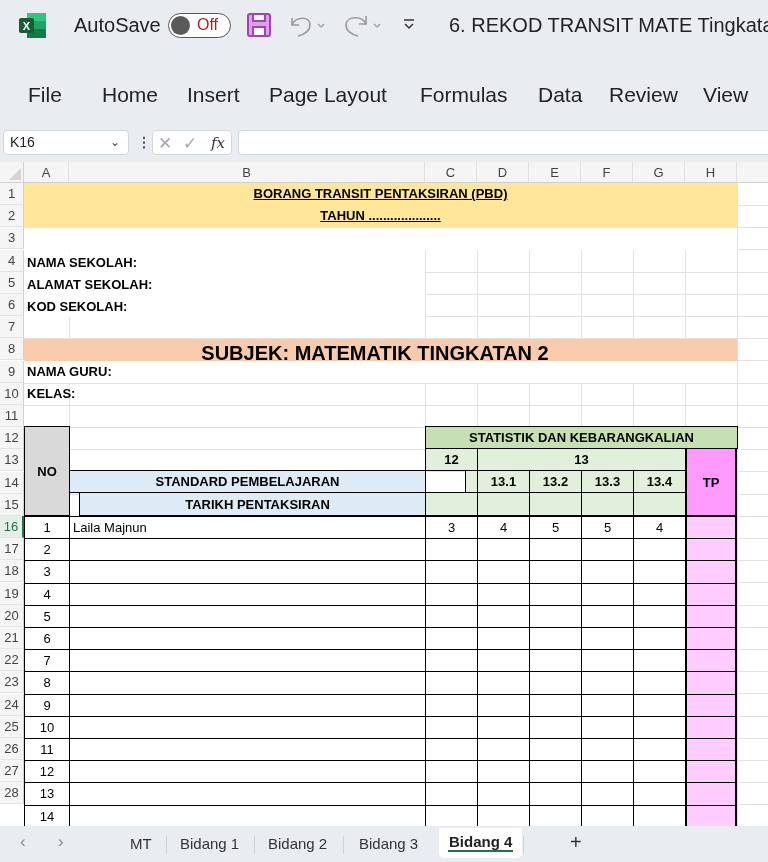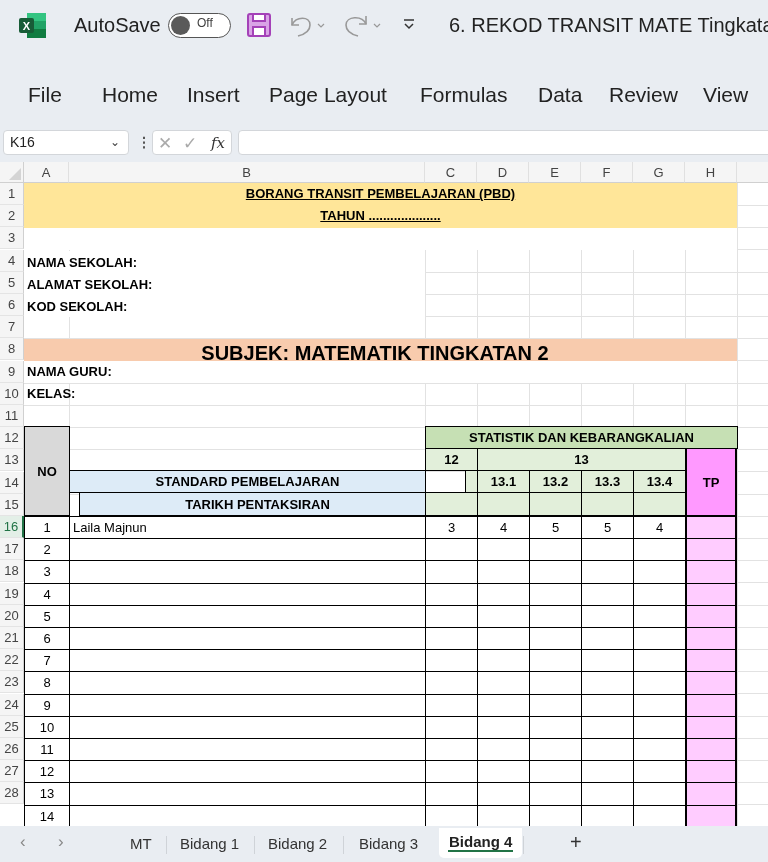--- a/index.html
+++ b/index.html
@@ -2,21 +2,21 @@
 <html><head>
 <meta charset="utf-8">
 <style>
   * { box-sizing: border-box; margin: 0; padding: 0; }
   html, body { width: 768px; height: 862px; overflow: hidden; background: #e9edf2; font-family: "Liberation Sans", sans-serif; }
   .titlebar { position: absolute; left: 0; top: 0; width: 768px; height: 54px; background: #e9edf2; }
   .titlebar .xl { position: absolute; left: 19px; top: 12px; width: 28px; height: 27px; }
   .titlebar .autosave { position: absolute; left: 74px; top: 14px; font-size: 20px; color: #222; }
   .toggle { position: absolute; left: 168px; top: 13px; width: 63px; height: 25px; border: 1.5px solid #555; border-radius: 13px; background: #fff; }
   .toggle .knob { position: absolute; left: 2px; top: 2px; width: 19px; height: 19px; border-radius: 50%; background: #5a5a5a; }
-  .toggle .lbl { position: absolute; left: 28px; top: 2px; font-size: 12px; color: #404040; }
+  .toggle .lbl { position: absolute; left: 28px; top: 2px; font-size: 16px; color: #b91c1c; }
   .qat-icon { position: absolute; top: 12px; }
   .titlebar .doc-title { position: absolute; left: 449px; top: 14px; font-size: 20px; color: #222; white-space: nowrap; }
   .ribbon { position: absolute; left: 0; top: 70px; width: 768px; height: 50px; }
   .ribbon .tab { position: absolute; top: 13px; font-size: 21px; color: #222; }
   .fbar { position: absolute; left: 0; top: 128px; width: 768px; height: 30px; }
   .namebox { position: absolute; left: 3px; top: 2px; width: 126px; height: 25px; background: #fff; border: 1px solid #d3d6da; border-radius: 4px; font-size: 14px; padding: 3px 6px; color: #222; }
   .namebox .chev { position: absolute; right: 8px; top: 4px; font-size: 12px; color: #444; }
   .fdots { position: absolute; left: 137px; top: 6px; font-size: 14px; color: #555; font-weight: bold; }
   .fbtns { position: absolute; left: 152px; top: 2px; width: 80px; height: 25px; background: #fff; border: 1px solid #d3d6da; border-radius: 4px; }
   .fbtns span { position: absolute; top: 2px; font-size: 17px; color: #aaa; }
@@ -186,21 +186,21 @@
       <div class="rowhdr" style="top: 509.4px;">23</div>
       <div class="rowhdr" style="top: 531.6px;">24</div>
       <div class="rowhdr" style="top: 553.8px;">25</div>
       <div class="rowhdr" style="top: 576px;">26</div>
       <div class="rowhdr" style="top: 598.2px;">27</div>
       <div class="rowhdr" style="top: 620.4px;">28</div>
       <div class="rowhdr" style="top: 637px; margin-left: 29px;">29</div>
     </div>
 
   <div class="band" style="left:24px;top:21px;width:713px;height:45px;background:#ffe699;"></div>
-  <div class="cell b u ctr" style="left:24px;top:24px;width:713px;">BORANG TRANSIT PEMBELAJARAN (PBD)</div>
+  <div class="cell b u ctr" style="left:24px;top:24px;width:713px;">BORANG TRANSIT PENTAKSIRAN (PBD)</div>
   <div class="cell b u ctr" style="left:24px;top:46px;width:713px;">TAHUN ....................</div>
 
   <div class="band" style="left:24px;top:66px;width:713px;height:22px;background:#fff;"></div>
 
   <div class="band" style="left:24px;top:89px;width:401px;height:66px;background:#fff;"></div>
   <div class="cell b" style="left:27px;top:93px;">NAMA SEKOLAH:</div>
   <div class="cell b" style="left:27px;top:115px;">ALAMAT SEKOLAH:</div>
   <div class="cell b" style="left:27px;top:137px;">KOD SEKOLAH:</div>
 
   <div class="band" style="left:24px;top:177px;width:713px;height:22px;background:#f8cbad;"></div>

